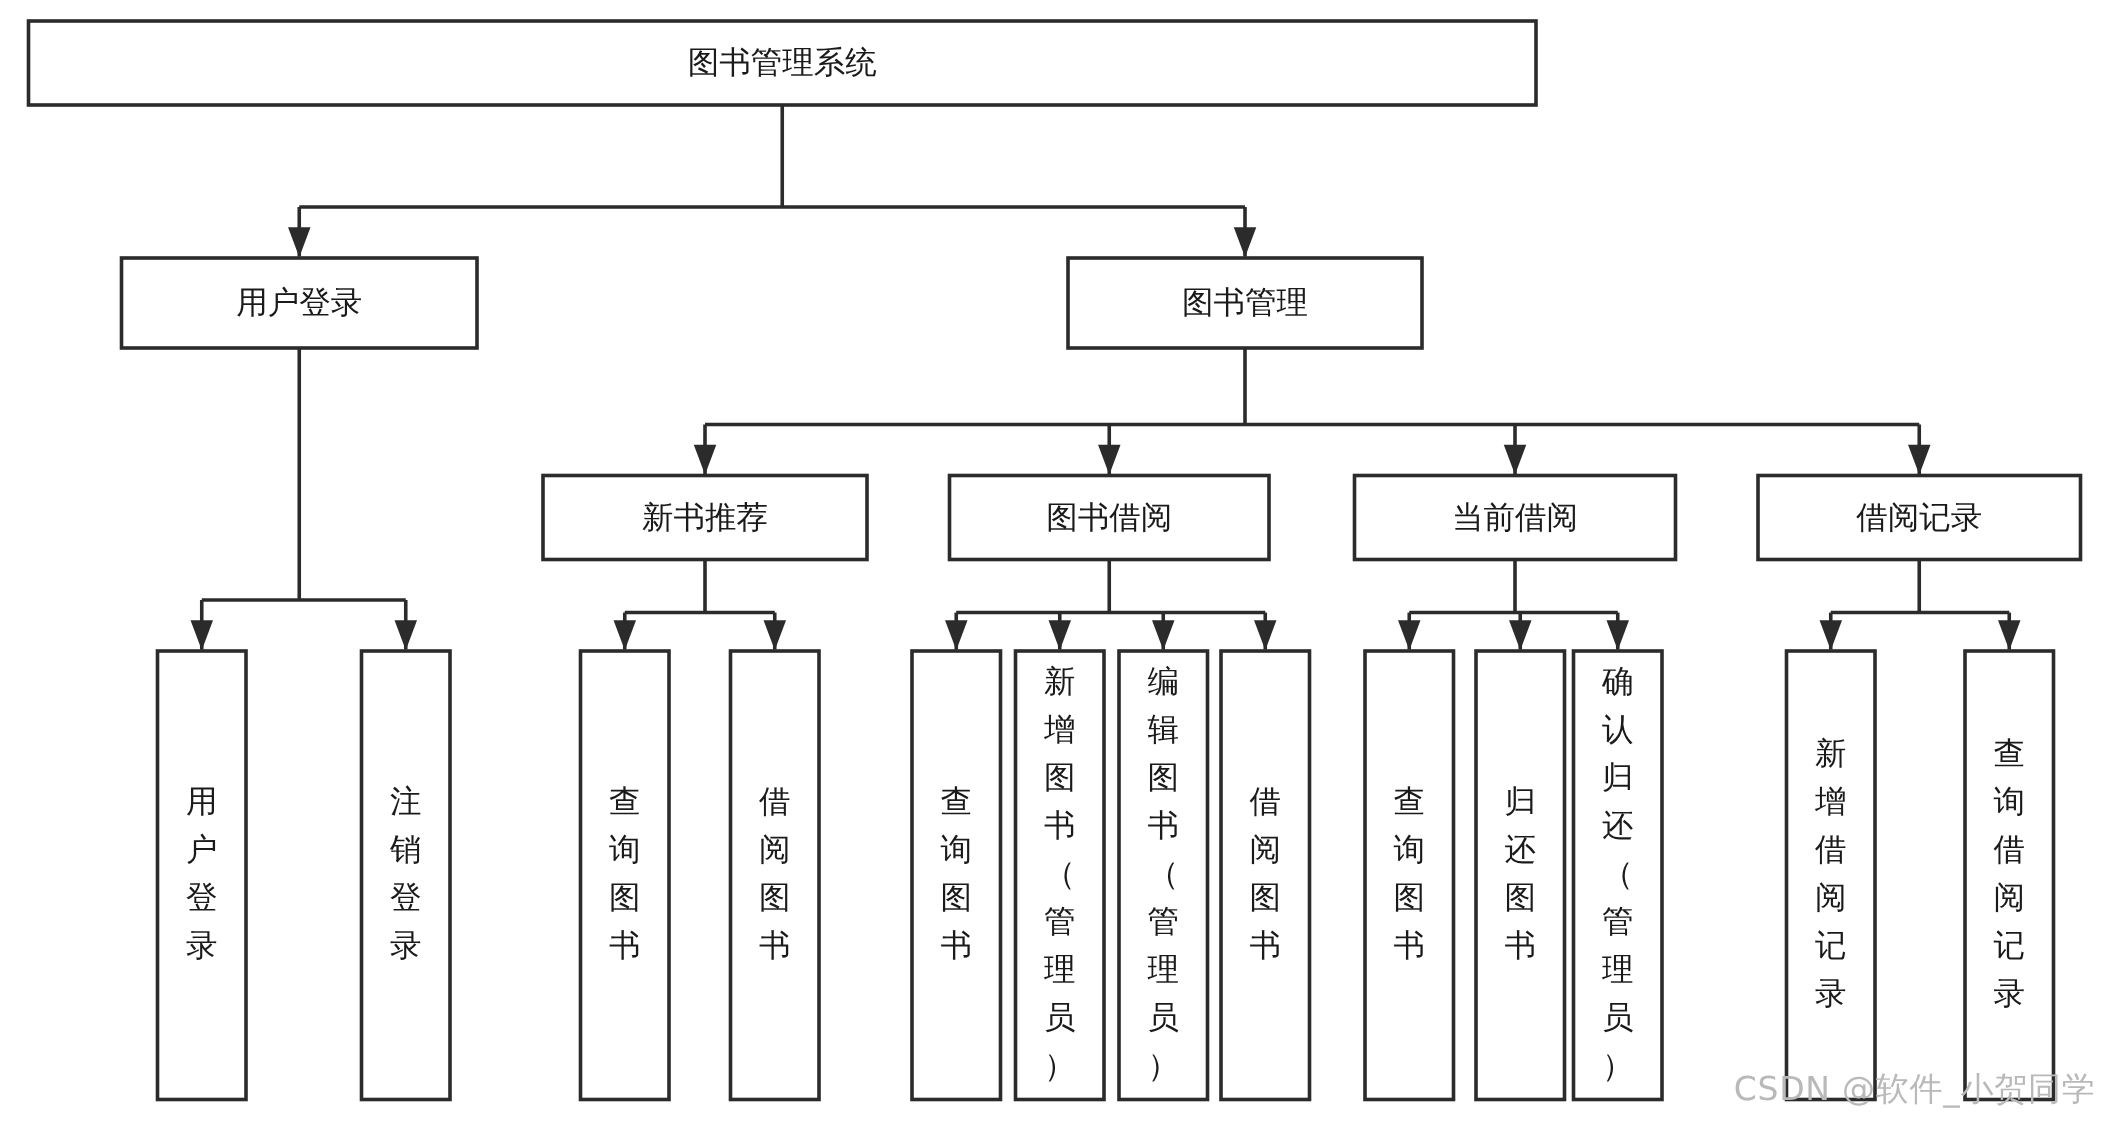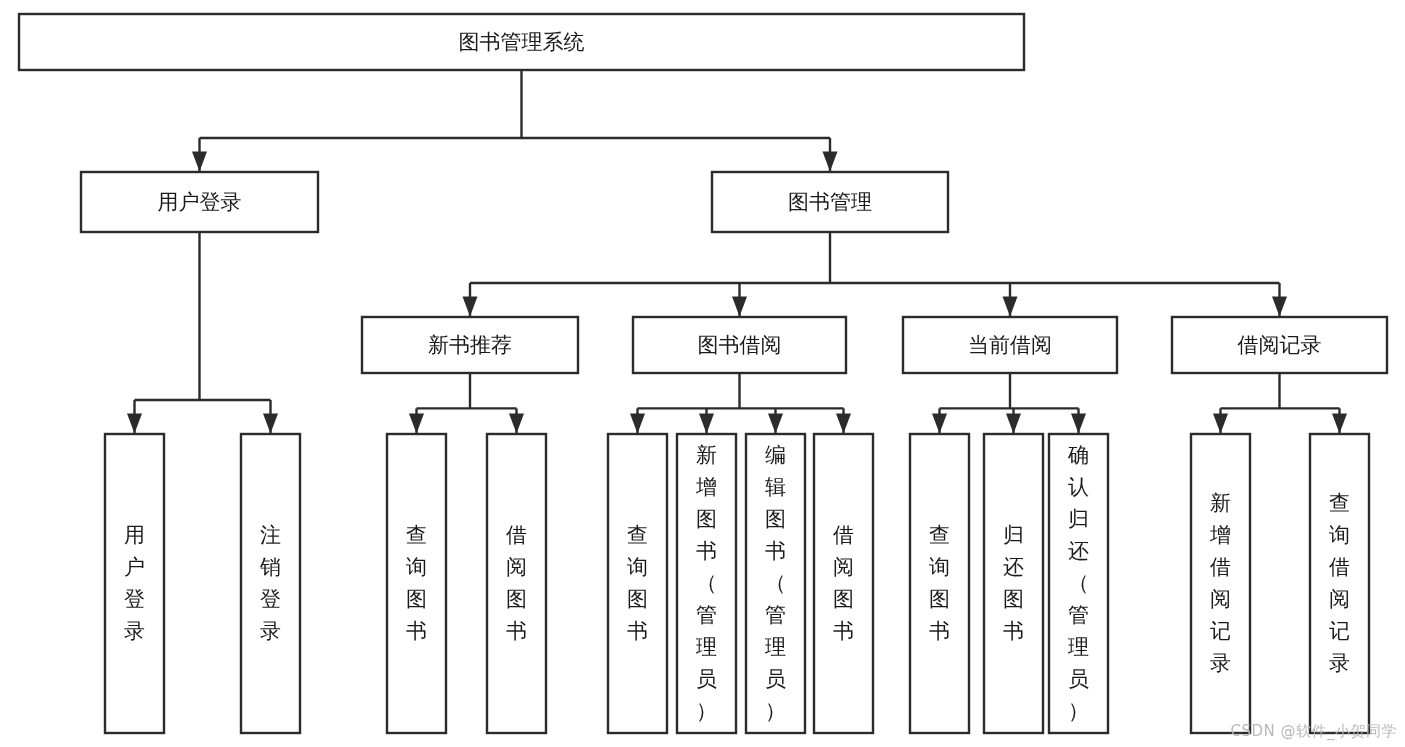--- a/index.html
+++ b/index.html
@@ -56,21 +56,21 @@
     fill: #1a1a1a;
     text-anchor: middle;
     dominant-baseline: middle;
     white-space: pre;
   }
   .watermark {
     position: absolute;
     right: 8px;
     bottom: 6px;
     font-family: "DejaVu Sans", "Liberation Sans", sans-serif;
-    font-size: 15px;
+    font-size: 22px;
     color: #b9b9b9;
     letter-spacing: 0.5px;
     user-select: none;
     white-space: nowrap;
     margin-left: 25px;
   }
 </style>
 </head>
 <body>
 

